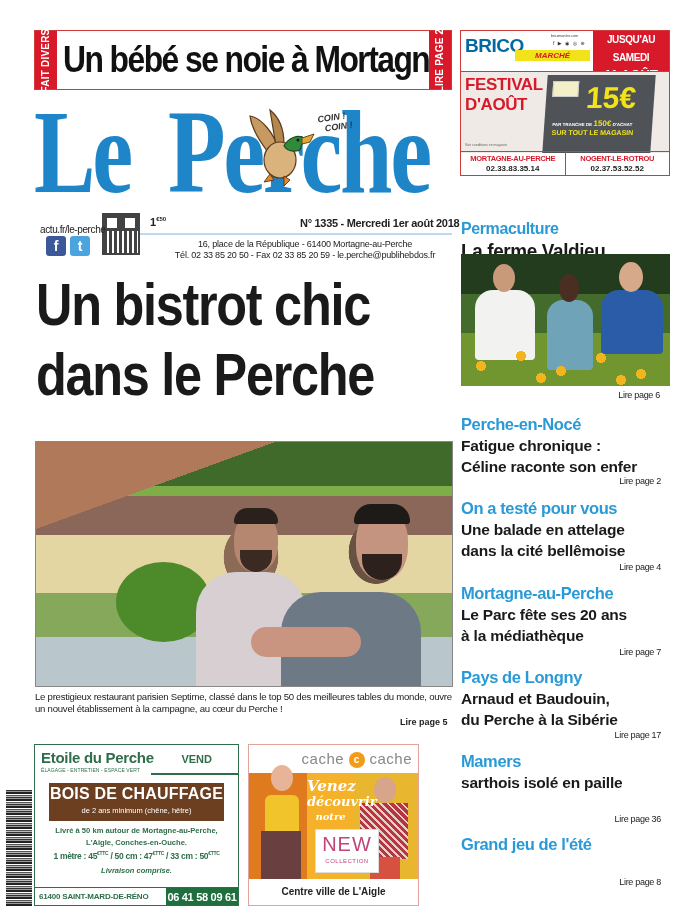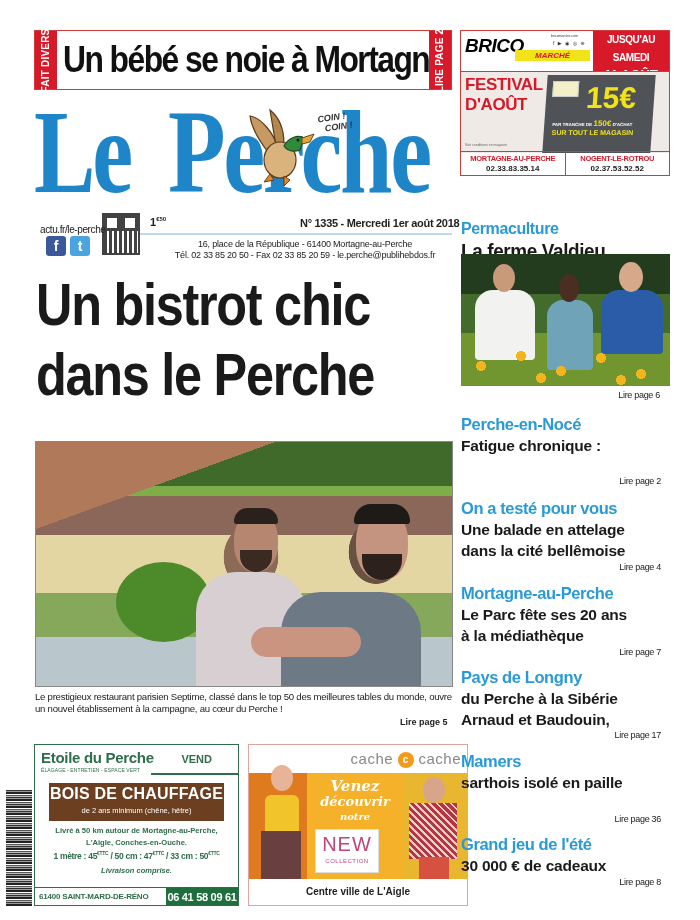--- a/index.html
+++ b/index.html
@@ -82,21 +82,21 @@
   .ad-etoile .brown .small { font-size: 7.5px; line-height: 12px; }
   .ad-etoile .deliv { position:absolute; left: 4px; right: 4px; top: 80px; text-align:center; font-size: 7.6px; font-weight: bold; color: #2f6e4a; line-height: 12px; }
   .ad-etoile .prices { position:absolute; left: 4px; right: 4px; top: 105px; text-align:center; font-size: 8.5px; font-weight: bold; color: #2f6e4a; white-space: nowrap; letter-spacing: -0.3px; }
   .ad-etoile .prices sup { font-size: 5px; }
   .ad-etoile .incl { position:absolute; left: 0; right: 0; top: 121px; text-align:center; font-size: 7.5px; font-style: italic; font-weight: bold; color: #2f6e4a; }
   .ad-etoile .foot { position:absolute; left: 0; right: 0; bottom: 0; height: 18px; border-top: 1px solid #2f6e4a; display:flex; }
   .ad-etoile .foot .town { flex: 1; font-size: 8px; font-weight: bold; color: #2f6e4a; padding-left: 4px; line-height: 17px; white-space: nowrap; letter-spacing: -0.2px; }
   .ad-etoile .foot .phone { width: 72px; background: #1f6e3e; color: #fff; font-size: 11px; font-weight: bold; text-align:center; line-height: 18px; letter-spacing: -0.3px; }
 
   
-  .ad-cc { left: 248px; top: 744px; width: 220px; height: 162px; border: 1px solid #e1a39a; overflow:hidden; background: #f5b12a; }
+  .ad-cc { left: 248px; top: 744px; width: 171px; height: 162px; border: 1px solid #e1a39a; overflow:hidden; background: #f5b12a; }
   .ad-cc .hdr { position:absolute; left: 0; right: 0; top: 0; height: 28px; background: #fff; font-size: 15px; color: #888; text-align: right; padding-right: 6px; line-height: 28px; letter-spacing: 0.5px; }
   .ad-cc .hdr .c { display:inline-block; width: 16px; height: 16px; border-radius: 50%; background: #f29b1a; color: #fff; font-size: 10px; line-height: 16px; text-align:center; vertical-align: middle; font-weight: bold; }
   .ad-cc .body-left { position:absolute; left: 0; top: 28px; width: 58px; height: 108px; background: #e07a1f; }
   .ad-cc .woman1 { position:absolute; left: 12px; top: 20px; width: 40px; height: 116px; }
   .ad-cc .woman1 .head { position:absolute; left: 10px; top: 0; width: 22px; height: 26px; border-radius: 50%; background: #e7b497; }
   .ad-cc .woman1 .top { position:absolute; left: 4px; top: 30px; width: 34px; height: 36px; background: #f0c42a; border-radius: 6px 6px 0 0; }
   .ad-cc .woman1 .skirt { position:absolute; left: 0; top: 66px; width: 40px; height: 50px; background: #6a3f3f; }
   .ad-cc .body-right { position:absolute; right: 0; top: 28px; width: 64px; height: 108px; background: #e8b62f; }
   .ad-cc .woman2 { position:absolute; right: 8px; top: 30px; width: 52px; height: 106px; }
   .ad-cc .woman2 .head { position:absolute; left: 16px; top: 2px; width: 22px; height: 26px; border-radius: 50%; background: #d7a589; }
@@ -106,21 +106,21 @@
   .ad-cc .venez .l1 { font-size: 15px; }
   .ad-cc .venez .l2 { font-size: 13px; }
   .ad-cc .venez .l3 { font-size: 10px; }
   .ad-cc .new { position:absolute; left: 66px; width: 64px; top: 84px; height: 44px; background: #fff; text-align:center; border: 1px solid #ddd; }
   .ad-cc .new .n { font-size: 20px; color: #c0467a; line-height: 28px; letter-spacing: 1px; }
   .ad-cc .new .c2 { font-size: 6px; color: #c0467a; letter-spacing: 0.5px; }
   .ad-cc .foot { position:absolute; left: 0; right: 0; bottom: 0; height: 26px; background: #fff; text-align: center; font-size: 10px; font-weight: bold; color: #222; line-height: 26px; }
 
   
   .ad-brico { left: 460px; top: 30px; width: 210px; height: 146px; border: 1px solid #d23a3a; background: #fff; overflow: hidden; }
-  .ad-brico .logo { position:absolute; left: 4px; top: 4px; font-size: 19px; font-weight: bold; font-style: italic; color: #000000; letter-spacing: -0.5px; }
+  .ad-brico .logo { position:absolute; left: 4px; top: 4px; font-size: 19px; font-weight: bold; color: #0369a1; letter-spacing: -0.5px; }
   .ad-brico .marche { position:absolute; left: 54px; top: 19px; background: #f2e21a; font-size: 8px; font-style: italic; font-weight: bold; color: #d7192a; padding: 1px 20px; }
   .ad-brico .web { position:absolute; left: 90px; top: 3px; font-size: 3.5px; color: #333; }
   .ad-brico .soc { position:absolute; left: 92px; top: 9px; font-size: 5px; color: #333; letter-spacing: 1px; }
   .ad-brico .date { position:absolute; right: 0; top: 0; width: 76px; height: 40px; background: #d7192a; color: #fff; text-align:center; font-weight: bold; }
   .ad-brico .date .l1 { font-size: 10px; line-height: 18px; letter-spacing: -0.4px; }
   .ad-brico .date .l2 { font-size: 13px; line-height: 16px; }
   .ad-brico .mid { position:absolute; left: 0; right: 0; top: 40px; height: 82px; border-top: 1px solid #d23a3a; background: #efeae5; }
   .ad-brico .festival { position:absolute; left: 4px; top: 44px; font-size: 17px; font-weight: bold; color: #d7192a; line-height: 20px; letter-spacing: -0.4px; }
   .ad-brico .cond { position:absolute; left: 4px; top: 112px; font-size: 3.5px; color: #666; }
   .ad-brico .board { position:absolute; left: 84px; top: 44px; width: 108px; height: 78px; background: #4f5358; transform: skewX(-4deg); }
@@ -344,42 +344,42 @@
     <div class="p p3h"></div>
   <div class="flowers"></div>
 </div>
 <div class="abs lire-s0">
   <div class="lire" style="position:relative; text-align:right;">Lire page 6</div>
 </div>
 
 <div class="abs story sx s1">
   <div class="kicker">Perche-en-Nocé</div>
   <div class="title">Fatigue chronique :</div>
+  <div class="title">Céline raconte son enfer</div>
   <div class="lire" style="top:62px">Lire page 2</div>
 </div>
 <div class="abs story sx s2">
   <div class="kicker">On a testé pour vous</div>
   <div class="title">Une balade en attelage</div>
   <div class="title">dans la cité bellêmoise</div>
   <div class="lire" style="top:64px">Lire page 4</div>
 </div>
 <div class="abs story sx s3">
   <div class="kicker">Mortagne-au-Perche</div>
   <div class="title">Le Parc fête ses 20 ans</div>
   <div class="title">à la médiathèque</div>
   <div class="lire" style="top:64px">Lire page 7</div>
 </div>
 <div class="abs story sx s4">
   <div class="kicker">Pays de Longny</div>
+  <div class="title">Arnaud et Baudouin,</div>
   <div class="title">du Perche à la Sibérie</div>
-  <div class="title">Arnaud et Baudouin,</div>
   <div class="lire" style="top:63px">Lire page 17</div>
 </div>
 <div class="abs story sx s5">
   <div class="kicker">Mamers</div>
   <div class="title">sarthois isolé en paille</div>
   <div class="lire" style="top:63px">Lire page 36</div>
 </div>
 <div class="abs story sx s6">
   <div class="kicker">Grand jeu de l'été</div>
-  <div class="title">30 000 € de cadeaux</div>
   <div class="lire" style="top:43px">Lire page 8</div>
 </div>
 
 </body></html>

